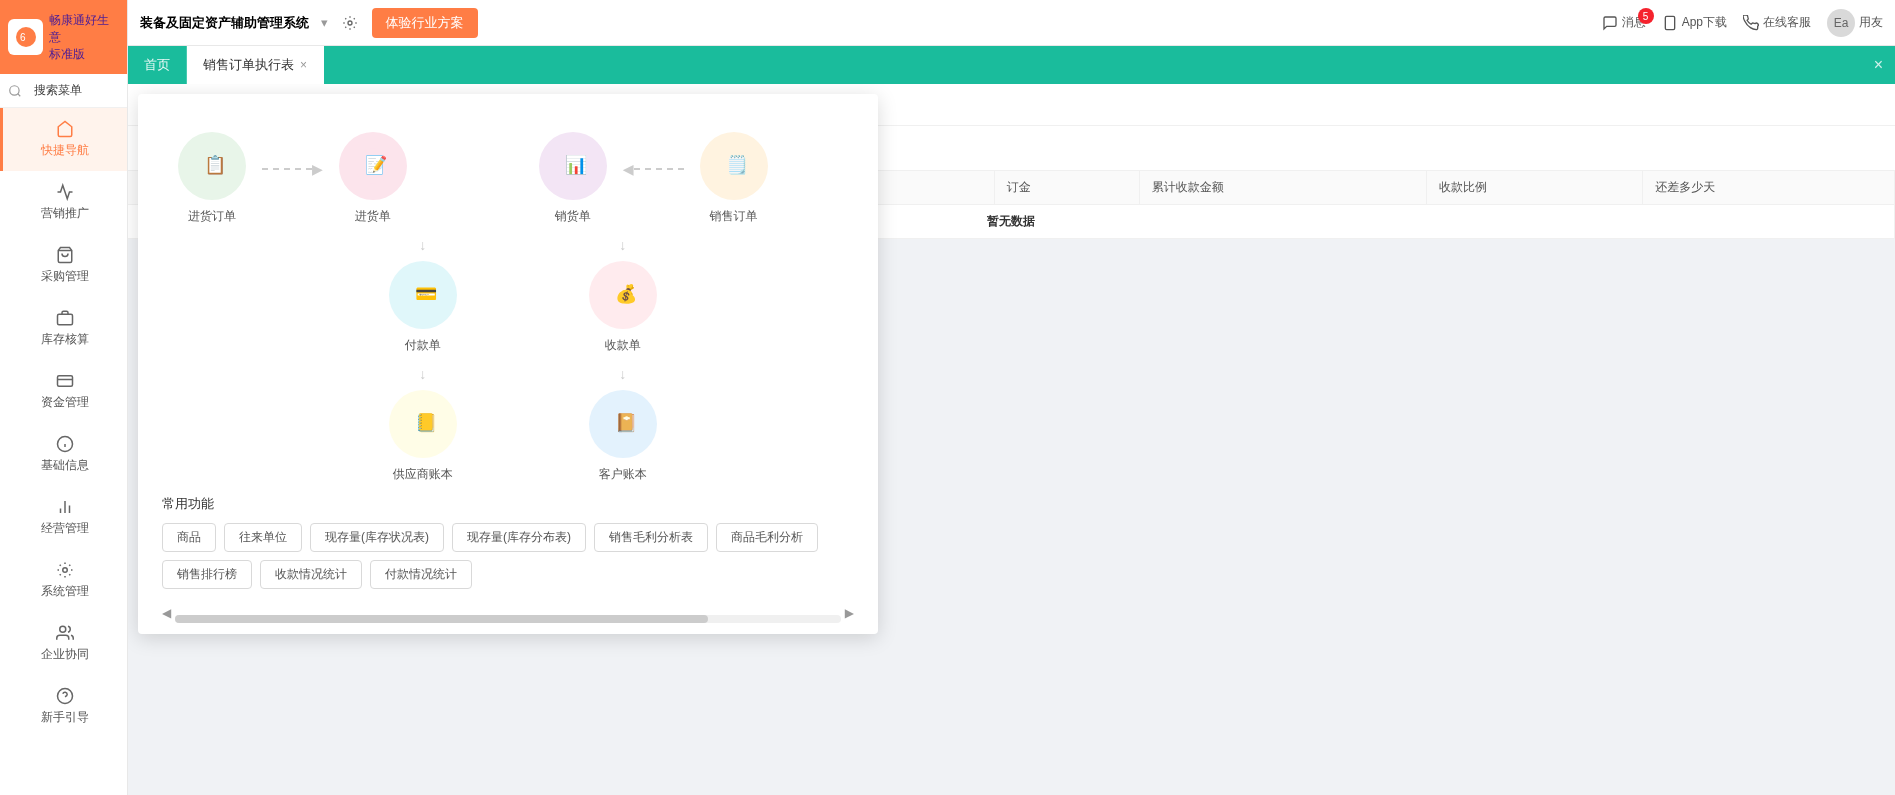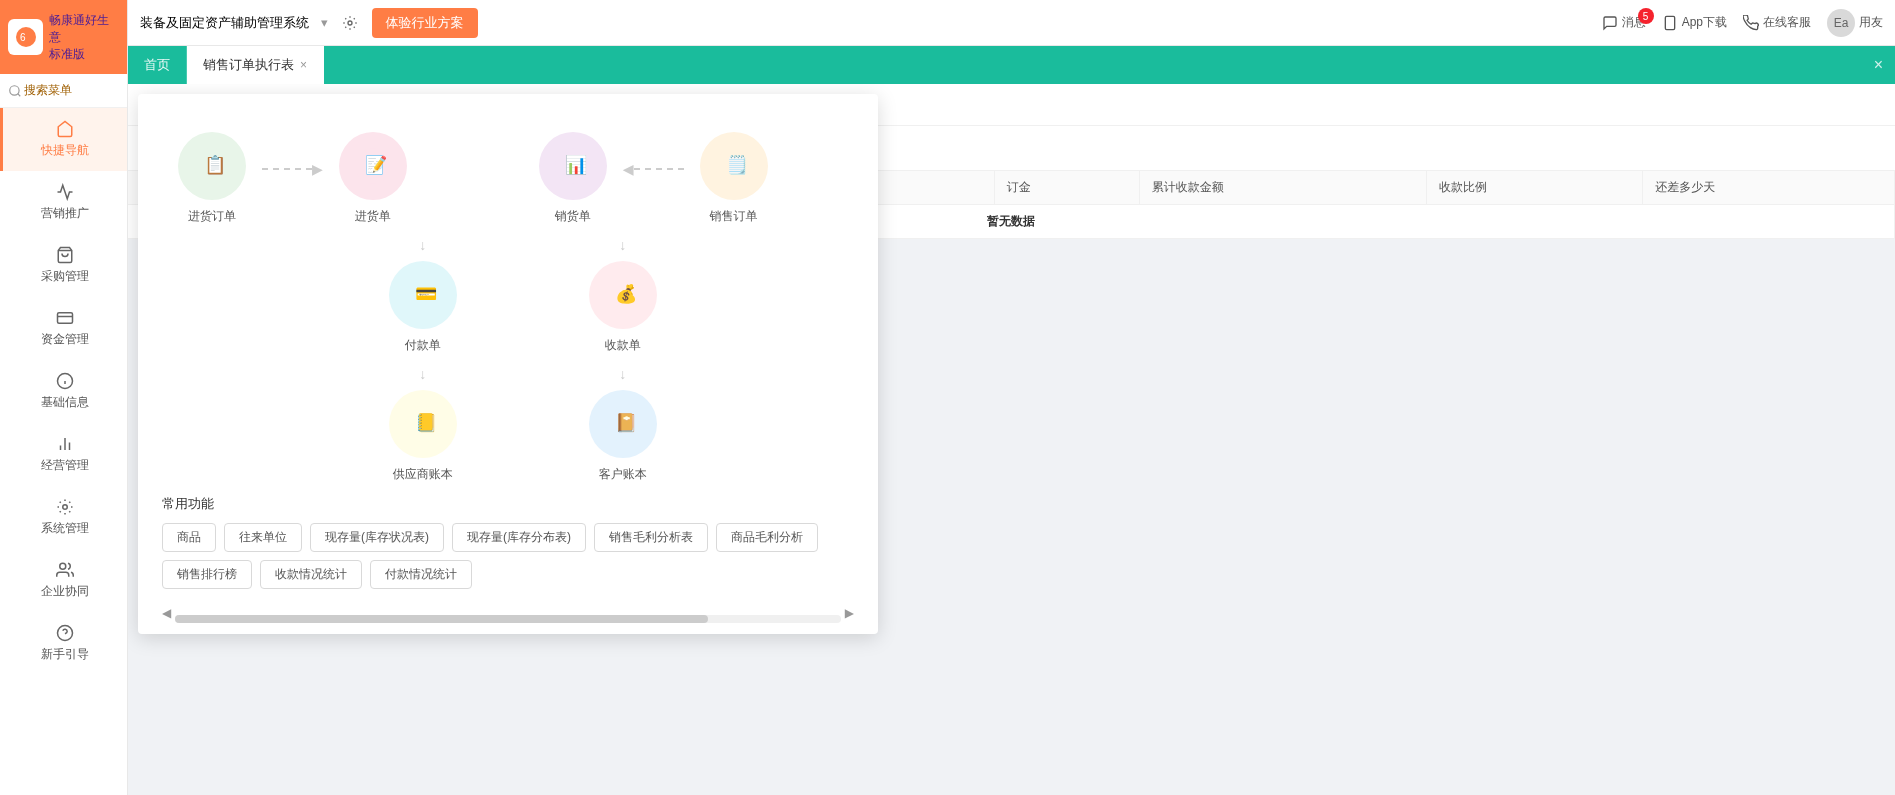--- a/index.html
+++ b/index.html
@@ -7,32 +7,32 @@
 
     
     .app-container { display: flex; height: 795px; width: 1895px; }
 
     
     .sidebar { width: 128px; background: #fff; display: flex; flex-direction: column; border-right: 1px solid #e8e8e8; flex-shrink: 0; }
     .sidebar-logo { background: #ff7d45; padding: 12px 8px; display: flex; align-items: center; gap: 6px; cursor: pointer; }
     .sidebar-logo-icon { width: 36px; height: 36px; background: #fff; border-radius: 6px; display: flex; align-items: center; justify-content: center; }
     .sidebar-logo-icon svg { width: 24px; height: 24px; }
     .sidebar-logo-text { color: #4c1d95; font-size: 12px; line-height: 1.4; }
-    .sidebar-search { padding: 8px; border-bottom: 1px solid #f0f0f0; cursor: pointer; display: flex; align-items: center; gap: 2px; color: #a16207; font-size: 12px; }
+    .sidebar-search { padding: 8px; border-bottom: 1px solid #f0f0f0; cursor: pointer; display: flex; align-items: center; gap: 12px; color: #404040; font-size: 12px; }
     .sidebar-nav { flex: 1; overflow-y: auto; }
     .sidebar-item { display: flex; flex-direction: column; align-items: center; padding: 12px 4px; cursor: pointer; border-left: 3px solid transparent; transition: all 0.2s; color: #555; font-size: 12px; gap: 4px; }
     .sidebar-item.active { background: #fff3ec; border-left-color: #ff7d45; color: #ff7d45; }
     .sidebar-item svg { width: 18px; height: 18px; }
 
     
     .main { flex: 1; display: flex; flex-direction: column; background: #f0f2f5; }
 
     
     .topbar { height: 46px; background: #fff; display: flex; align-items: center; padding: 0 12px; border-bottom: 1px solid #e8e8e8; gap: 8px; }
-    .topbar-system-name { font-weight: 400; }
+    .topbar-system-name { font-weight: 700; }
     .topbar-dropdown { color: #999; margin-left: 4px; cursor: pointer; }
     .topbar-settings { width: 28px; height: 28px; border-radius: 4px; display: flex; align-items: center; justify-content: center; cursor: pointer; color: #666; }
     .topbar-trial-btn { background: #ff7d45; color: #fff; border: none; border-radius: 4px; padding: 6px 14px; cursor: pointer; font-size: 13px; }
     .topbar-right { display: flex; align-items: center; gap: 16px; margin-left: auto; }
     .topbar-icon-item { display: flex; align-items: center; gap: 4px; cursor: pointer; color: #555; font-size: 12px; position: relative; }
     .topbar-avatar { width: 28px; height: 28px; border-radius: 50%; background: #d9d9d9; display: flex; align-items: center; justify-content: center; font-size: 12px; color: #666; }
 
     
     .tabs-bar { height: 38px; background: #1abc9c; display: flex; align-items: center; padding: 0; }
     .tab-item { padding: 0 16px; height: 38px; display: flex; align-items: center; cursor: pointer; font-size: 13px; color: rgba(255,255,255,0.8); border-right: 1px solid rgba(255,255,255,0.2); gap: 6px; }
@@ -127,20 +127,27 @@
           </svg>
         <span>营销推广</span>
       </div>
       <div class="sidebar-item">
         <svg width="18" height="18" viewBox="0 0 24 24" fill="none" stroke="#666" stroke-width="2">
             <path d="M6 2L3 6v14a2 2 0 002 2h14a2 2 0 002-2V6l-3-4z"></path>
             <line x1="3" y1="6" x2="21" y2="6"></line>
             <path d="M16 10a4 4 0 01-8 0"></path>
           </svg>
         <span>采购管理</span>
+      </div>
+      <div class="sidebar-item">
+        <svg width="18" height="18" viewBox="0 0 24 24" fill="none" stroke="#666" stroke-width="2">
+            <rect x="2" y="7" width="20" height="14" rx="2"></rect>
+            <path d="M16 7V5a2 2 0 00-2-2h-4a2 2 0 00-2 2v2"></path>
+          </svg>
+        <span>库存核算</span>
       </div>
       <div class="sidebar-item">
         <svg width="18" height="18" viewBox="0 0 24 24" fill="none" stroke="#666" stroke-width="2">
             <rect x="2" y="5" width="20" height="14" rx="2"></rect>
             <line x1="2" y1="10" x2="22" y2="10"></line>
           </svg>
         <span>资金管理</span>
       </div>
       <div class="sidebar-item">
         <svg width="18" height="18" viewBox="0 0 24 24" fill="none" stroke="#666" stroke-width="2">

